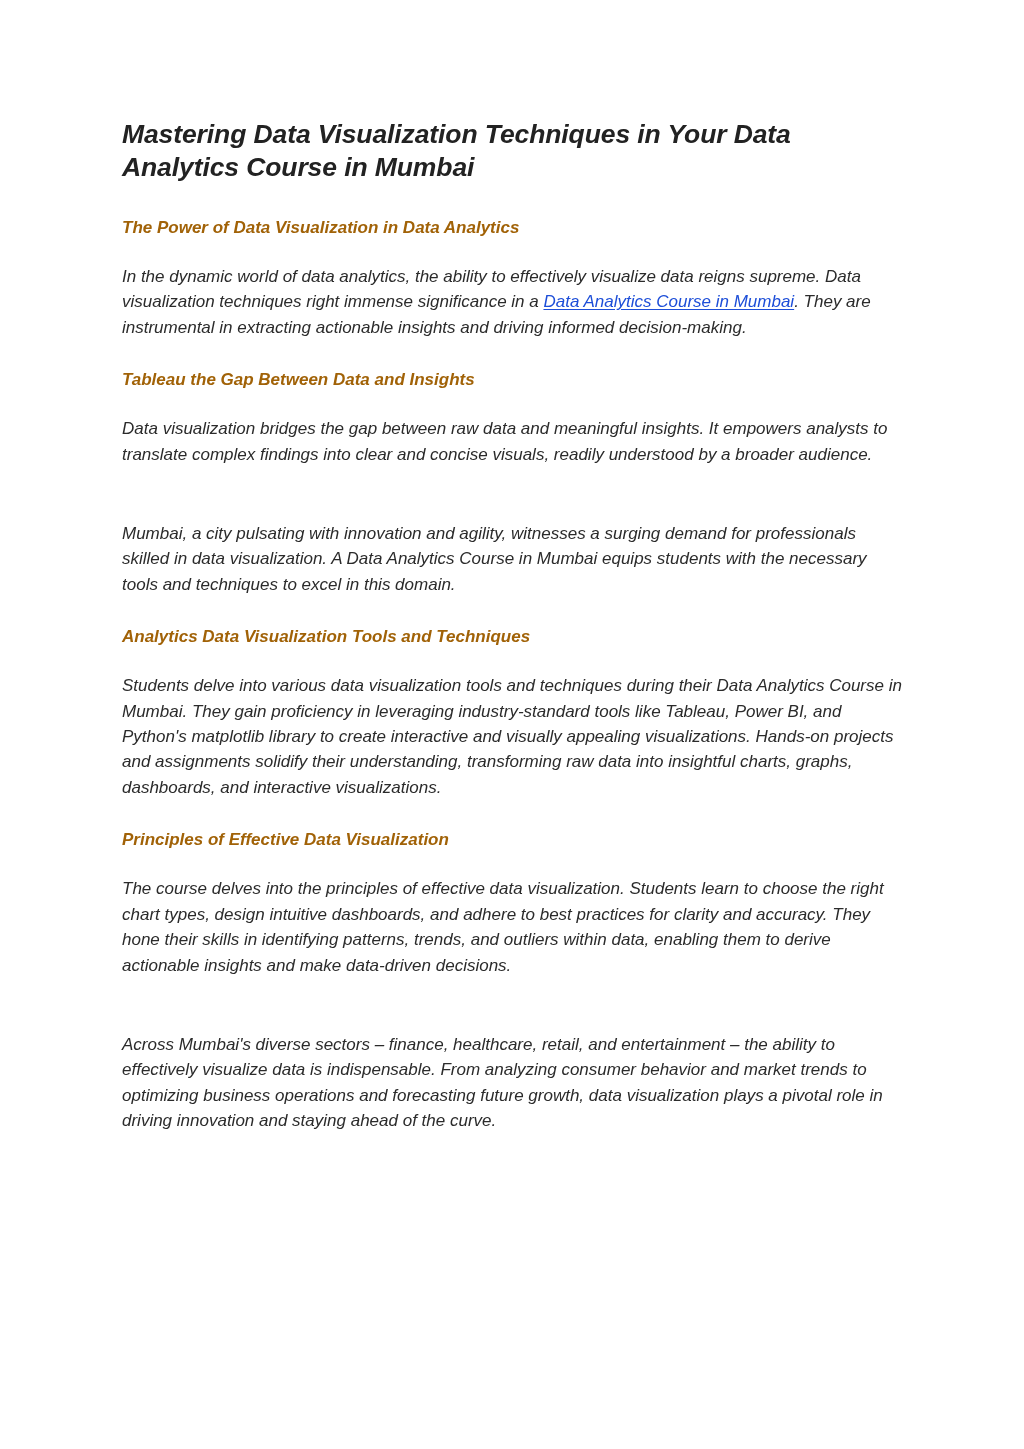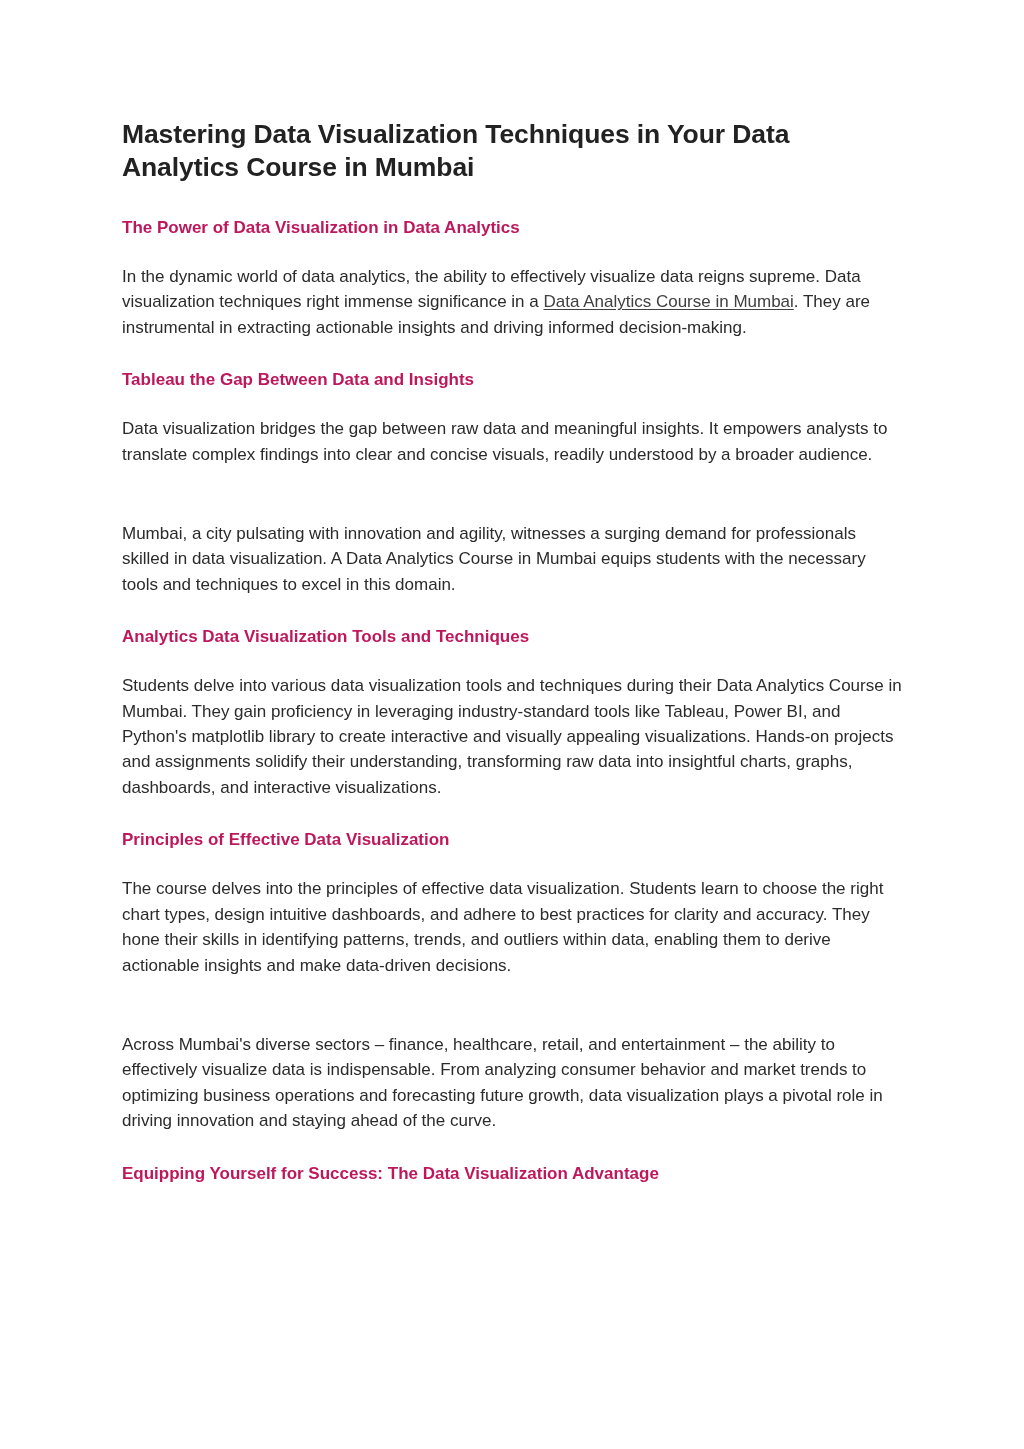--- a/index.html
+++ b/index.html
@@ -14,20 +14,21 @@
     color: #2b2b2b;
     -webkit-font-smoothing: antialiased;
   }
 
   .page {
     position: relative;
     width: 1024px;
     height: 1117px;
     background: #ffffff;
     box-sizing: border-box;
+    font-style: italic;
   }
 
   .content {
     position: absolute;
     left: 122px;
     top: 118px;
     width: 782px;
   }
 
   .doc-title {
@@ -38,41 +39,41 @@
     color: #222222;
     margin: 0 0 0 0;
     padding: 0;
     max-width: 740px;
   }
 
   .section-heading {
     font-size: 17px;
     font-weight: bold;
     line-height: 22px;
-    color: #be185d;
+    color: #a16207;
     margin: 0;
     padding: 0;
   }
 
   .body-text {
     font-size: 17px;
     font-weight: normal;
     line-height: 25.4px;
     color: #2b2b2b;
     margin: 0;
     padding: 0;
   }
 
   
   .sp-title-to-h  { height: 33px; }
   .sp-h-to-p      { height: 25px; }
   .sp-p-to-h      { height: 29px; }
 
   .doc-link {
-    color: #404040;
+    color: #1d4ed8;
     text-decoration: underline;
     text-underline-offset: 2px;
     cursor: pointer;
   }
 </style>
 </head>
 <body>
 
 <div class="page">
   <div class="content">
@@ -120,16 +121,15 @@
 
     <div class="sp-p-to-h"></div>
 
 
     <div class="sp-h-to-p"></div>
 
     <p class="body-text">Across Mumbai's diverse sectors – finance, healthcare, retail, and entertainment – the ability to effectively visualize data is indispensable. From analyzing consumer behavior and market trends to optimizing business operations and forecasting future growth, data visualization plays a pivotal role in driving innovation and staying ahead of the curve.</p>
 
     <div class="sp-p-to-h"></div>
 
-    <h2 class="section-heading">Equipping Yourself for Success: The Data Visualization Advantage</h2>
 
   </div>
 </div>
 
 </body></html>

